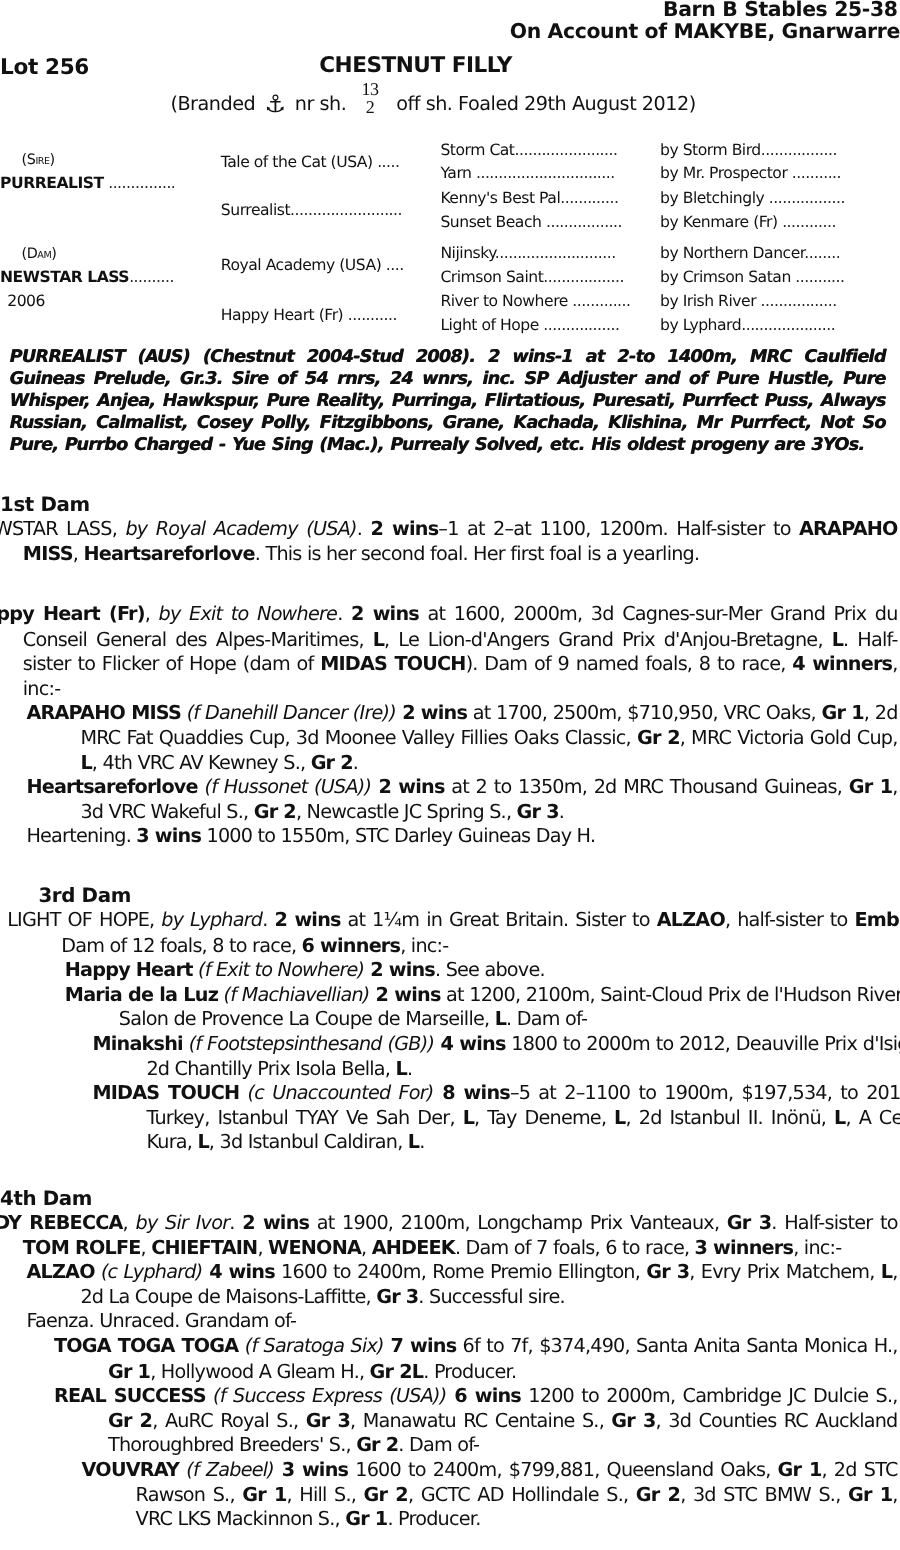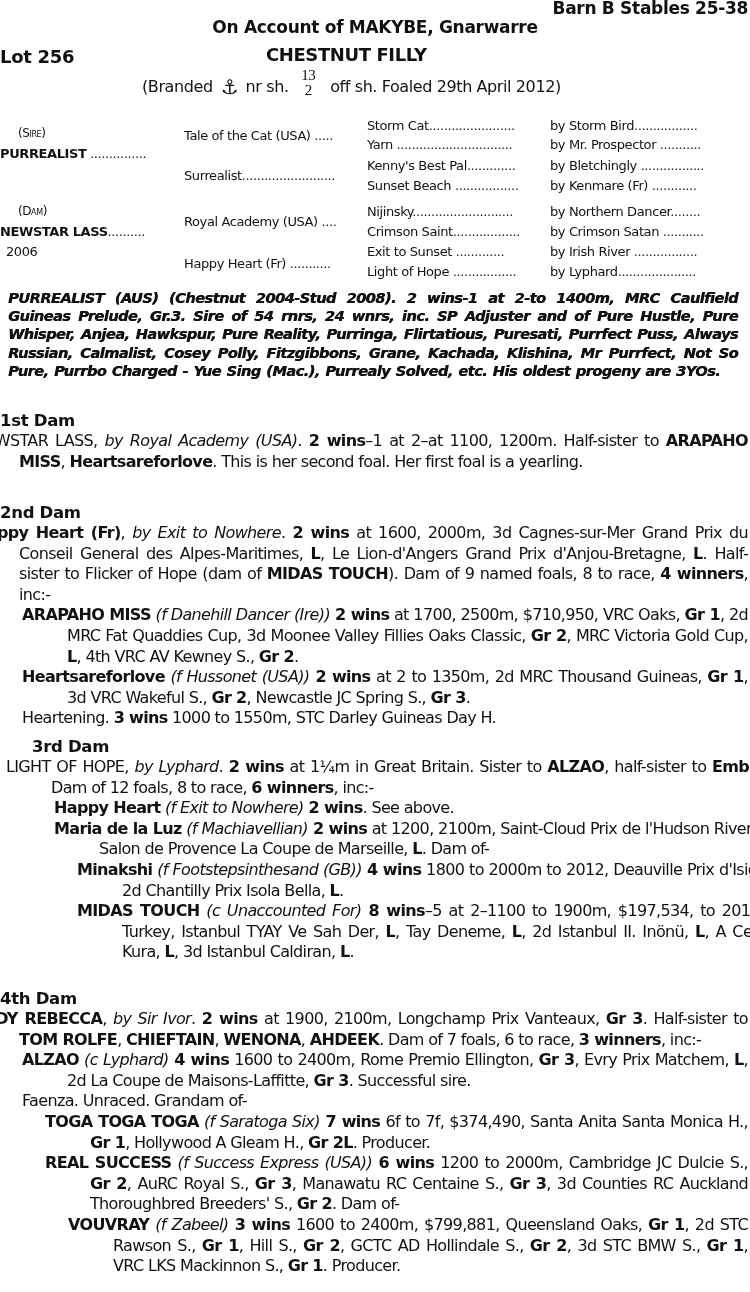--- a/index.html
+++ b/index.html
@@ -2,21 +2,21 @@
 <html><head>
 <meta charset="utf-8">
 <style>
   html, body { margin: 0; padding: 0; background: #ffffff; }
   body {
     width: 750px; height: 1292px; overflow: hidden; position: relative;
     font-family: "DejaVu Sans", "Liberation Sans", sans-serif;
     color: #111;
   }
   .hdr-barn { position: absolute; right: 2px; top: -2px; font-weight: bold; font-size: 17px; letter-spacing: -0.3px; }
-  .hdr-vendor { position: absolute; left: 0; width: 750px; top: 17px; text-align: center; font-weight: bold; font-size: 17px; letter-spacing: -0.3px; padding-left: 0px; }
+  .hdr-vendor { position: absolute; left: 0; width: 750px; top: 17px; text-align: right; font-weight: bold; font-size: 17px; letter-spacing: -0.3px; padding-left: 0px; }
   .hdr-vendor span { position: relative; left: 0; }
   .hdr-lot { position: absolute; left: 0; top: 46px; font-weight: bold; font-size: 18px; letter-spacing: -0.3px; }
   .hdr-title { position: absolute; left: 266px; top: 44px; font-weight: bold; font-size: 18px; letter-spacing: -0.4px; }
   .hdr-brand { position: absolute; left: 142px; top: 72px; font-size: 16px; letter-spacing: -0.4px; white-space: nowrap; }
   .anchor { display: inline-block; font-size: 20px; line-height: 1; vertical-align: -2px; margin: 0 3px; }
   .frac { display: inline-block; text-align: center; font-size: 15px; line-height: 15px; vertical-align: middle; margin: 0 10px 0 8px; position: relative; top: -4px; font-family: Liberation Serif, serif; }
   .frac span { display: block; }
 
   .ped { position: absolute; left: 0; top: 116px; width: 598px; height: 170px; font-size: 13px; letter-spacing: -0.4px; }
   .ped .lab { position: absolute; font-size: 12px; }
@@ -45,21 +45,21 @@
 <div class="hdr-lot">Lot 256</div>
 <div class="hdr-title">CHESTNUT FILLY</div>
 <div class="hdr-brand">
   <span>(Branded</span>
   <span class="anchor">⚓</span>
   <span>nr sh.</span>
   <span class="frac">
     <span>13</span>
     <span>2</span>
   </span>
-  <span>off sh. Foaled 29th April 2012)</span>
+  <span>off sh. Foaled 29th August 2012)</span>
 </div>
 
 <div class="ped">
   <div class="cell lab" style="left:18px; top:10px;"><span class="smc">(Sire)</span></div>
   <div class="cell b" style="left:0; top:30px;"><span>PURREALIST</span><span class="dots" style="font-weight:normal"> ...............</span></div>
 
   <div class="cell lab" style="left:18px; top:88px;"><span class="smc">(Dam)</span></div>
   <div class="cell b" style="left:0; top:108px;"><span>NEWSTAR LASS</span><span class="dots" style="font-weight:normal">..........</span></div>
   <div class="cell" style="left:6px; top:128px;">2006</div>
 
@@ -67,42 +67,41 @@
   <div class="cell" style="left:184px; top:52px;"><span>Surrealist</span><span class="dots">.........................</span></div>
   <div class="cell" style="left:184px; top:98px;"><span>Royal Academy (USA)</span><span class="dots"> ....</span></div>
   <div class="cell" style="left:184px; top:140px;"><span>Happy Heart (Fr)</span><span class="dots"> ...........</span></div>
 
   <div class="cell" style="left:367px; top:2px;"><span>Storm Cat</span><span class="dots">.......................</span></div>
   <div class="cell" style="left:367px; top:21px;"><span>Yarn</span><span class="dots"> ...............................</span></div>
   <div class="cell" style="left:367px; top:42px;"><span>Kenny's Best Pal</span><span class="dots">.............</span></div>
   <div class="cell" style="left:367px; top:62px;"><span>Sunset Beach</span><span class="dots"> .................</span></div>
   <div class="cell" style="left:367px; top:88px;"><span>Nijinsky</span><span class="dots">...........................</span></div>
   <div class="cell" style="left:367px; top:108px;"><span>Crimson Saint</span><span class="dots">..................</span></div>
-  <div class="cell" style="left:367px; top:128px;"><span>Exit to Sunset</span><span class="dots"> .............</span></div>
+  <div class="cell" style="left:367px; top:128px;"><span>River to Nowhere</span><span class="dots"> .............</span></div>
   <div class="cell" style="left:367px; top:148px;"><span>Light of Hope</span><span class="dots"> .................</span></div>
 
   <div class="cell" style="left:550px; top:2px;"><span>by Storm Bird</span><span class="dots">.................</span></div>
   <div class="cell" style="left:550px; top:21px;"><span>by Mr. Prospector</span><span class="dots"> ...........</span></div>
   <div class="cell" style="left:550px; top:42px;"><span>by Bletchingly</span><span class="dots"> .................</span></div>
   <div class="cell" style="left:550px; top:62px;"><span>by Kenmare (Fr)</span><span class="dots"> ............</span></div>
   <div class="cell" style="left:550px; top:88px;"><span>by Northern Dancer</span><span class="dots">........</span></div>
   <div class="cell" style="left:550px; top:108px;"><span>by Crimson Satan</span><span class="dots"> ...........</span></div>
   <div class="cell" style="left:550px; top:128px;"><span>by Irish River</span><span class="dots"> .................</span></div>
   <div class="cell" style="left:550px; top:148px;"><span>by Lyphard</span><span class="dots">.....................</span></div>
 </div>
 
 <div class="bio">PURREALIST (AUS) (Chestnut 2004-Stud 2008). 2 wins-1 at 2-to 1400m, MRC Caulfield Guineas Prelude, Gr.3. Sire of 54 rnrs, 24 wnrs, inc. SP Adjuster and of Pure Hustle, Pure Whisper, Anjea, Hawkspur, Pure Reality, Purringa, Flirtatious, Puresati, Purrfect Puss, Always Russian, Calmalist, Cosey Polly, Fitzgibbons, Grane, Kachada, Klishina, Mr Purrfect, Not So Pure, Purrbo Charged - Yue Sing (Mac.), Purrealy Solved, etc. His oldest progeny are 3YOs.</div>
 
 <div class="section" style="top:410px;">
   <h3>1st Dam</h3>
   <div class="entry l0"><span>NEWSTAR LASS</span><span>, </span><span class="i">by Royal Academy (USA)</span><span>. </span><span class="b">2 wins</span><span>–1 at 2–at 1100, 1200m. Half-sister to </span><span class="b">ARAPAHO MISS</span><span>, </span><span class="b">Heartsareforlove</span><span>. This is her second foal. Her first foal is a yearling.</span></div>
 </div>
 
 <div class="section" style="top:502px;">
-  <h3>2nd Dam</h3>
   <div class="entry l0"><span class="b">Happy Heart (Fr)</span><span>, </span><span class="i">by Exit to Nowhere</span><span>. </span><span class="b">2 wins</span><span> at 1600, 2000m, 3d Cagnes-sur-Mer Grand Prix du Conseil General des Alpes-Maritimes, </span><span class="b">L</span><span>, Le Lion-d'Angers Grand Prix d'Anjou-Bretagne, </span><span class="b">L</span><span>. Half-sister to Flicker of Hope (dam of </span><span class="b">MIDAS TOUCH</span><span>). Dam of 9 named foals, 8 to race, </span><span class="b">4 winners</span><span>, inc:-</span></div>
   <div class="entry l1"><span class="b">ARAPAHO MISS</span><span class="i"> (f Danehill Dancer (Ire))</span><span class="b"> 2 wins</span><span> at 1700, 2500m, $710,950, VRC Oaks, </span><span class="b">Gr 1</span><span>, 2d MRC Fat Quaddies Cup, 3d Moonee Valley Fillies Oaks Classic, </span><span class="b">Gr 2</span><span>, MRC Victoria Gold Cup, </span><span class="b">L</span><span>, 4th VRC AV Kewney S., </span><span class="b">Gr 2</span><span>.</span></div>
   <div class="entry l1"><span class="b">Heartsareforlove</span><span class="i"> (f Hussonet (USA))</span><span class="b"> 2 wins</span><span> at 2 to 1350m, 2d MRC Thousand Guineas, </span><span class="b">Gr 1</span><span>, 3d VRC Wakeful S., </span><span class="b">Gr 2</span><span>, Newcastle JC Spring S., </span><span class="b">Gr 3</span><span>.</span></div>
   <div class="entry l1"><span>Heartening. </span><span class="b">3 wins</span><span> 1000 to 1550m, STC Darley Guineas Day H.</span></div>
 </div>
 
 <div class="section" style="top:736px;margin-left:32px;">
   <h3>3rd Dam</h3>
   <div class="entry l0"><span>LIGHT OF HOPE</span><span>, </span><span class="i">by Lyphard</span><span>. </span><span class="b">2 wins</span><span> at 1¼m in Great Britain. Sister to </span><span class="b">ALZAO</span><span>, half-sister to </span><span class="b">Embros</span><span>. Dam of 12 foals, 8 to race, </span><span class="b">6 winners</span><span>, inc:-</span></div>
   <div class="entry l1"><span class="b">Happy Heart</span><span class="i"> (f Exit to Nowhere)</span><span class="b"> 2 wins</span><span>. See above.</span></div>

